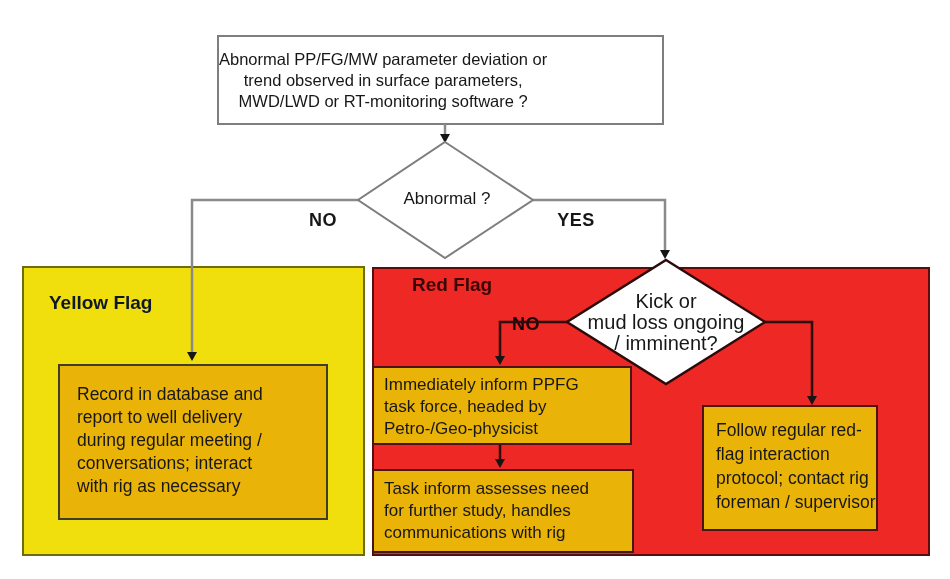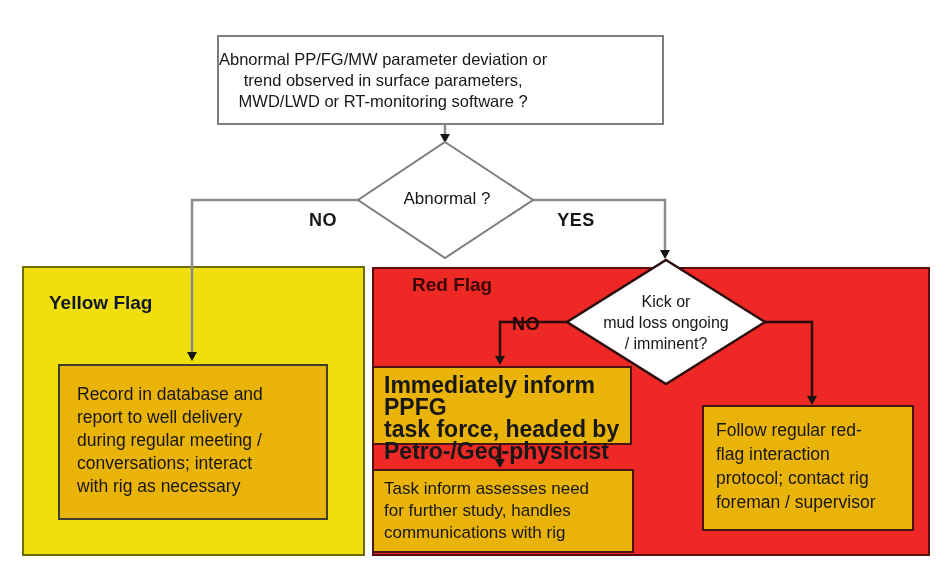--- a/index.html
+++ b/index.html
@@ -28,30 +28,30 @@
   }
   .region-title{font-weight:700;font-size:19px;}
   .yellow-region .region-title{left:25px;top:6px;color:#0f172a;margin-top:18px;}
   .red-region .region-title{left:10px;top:5px;color:#3b0706;margin-left:28px;}
   .decision-label{font-weight:700;font-size:18px;letter-spacing:.5px;margin-top:39px;}
   
   .pbox{background:#eab308;}
   .record-box{left:34px;top:96px;width:270px;height:156px;border:2px solid #3e3e2e;}
   .record-box .txt{left:17px;top:17px;width:240px;font-size:17.5px;line-height:23px;}
   .inform-box{left:-2px;top:97px;width:260px;height:79px;border:2px solid #4a1414;}
-  .inform-box .txt{left:10px;top:6px;width:244px;font-size:23px;line-height:22px;font-weight:bold;}
+  .inform-box .txt{left:10px;top:6px;width:244px;font-size:17px;line-height:22px;}
   .task-box{left:-2px;top:200px;width:262px;height:84px;border:2px solid #4a1414;}
   .task-box .txt{left:10px;top:7px;width:246px;font-size:17px;line-height:22px;}
-  .follow-box{left:328px;top:136px;width:212px;height:126px;border:2px solid #4a1414;}
+  .follow-box{left:328px;top:136px;width:176px;height:126px;border:2px solid #4a1414;}
   .follow-box .txt{left:12px;top:11px;width:190px;font-size:17.5px;line-height:24px;}
   
   .overlay{left:0;top:0;width:950px;height:579px;pointer-events:none;}
   
   .d1-label{left:385px;top:189px;width:124px;text-align:center;font-size:17px;}
-  .d2-label{left:586px;top:291px;width:160px;text-align:center;font-size:16px;line-height:21px;}
+  .d2-label{left:586px;top:291px;width:160px;text-align:center;font-size:20px;line-height:21px;}
   .no1{left:298px;top:171px;width:50px;text-align:center;}
   .yes1{left:546px;top:171px;width:60px;text-align:center;}
   .no2{left:138px;top:6px;color:#1c0404;}
   .yes2{left:344px;top:4px;color:#1c0404;}
 </style>
 </head>
 <body>
 
 <div class="canvas">
 

